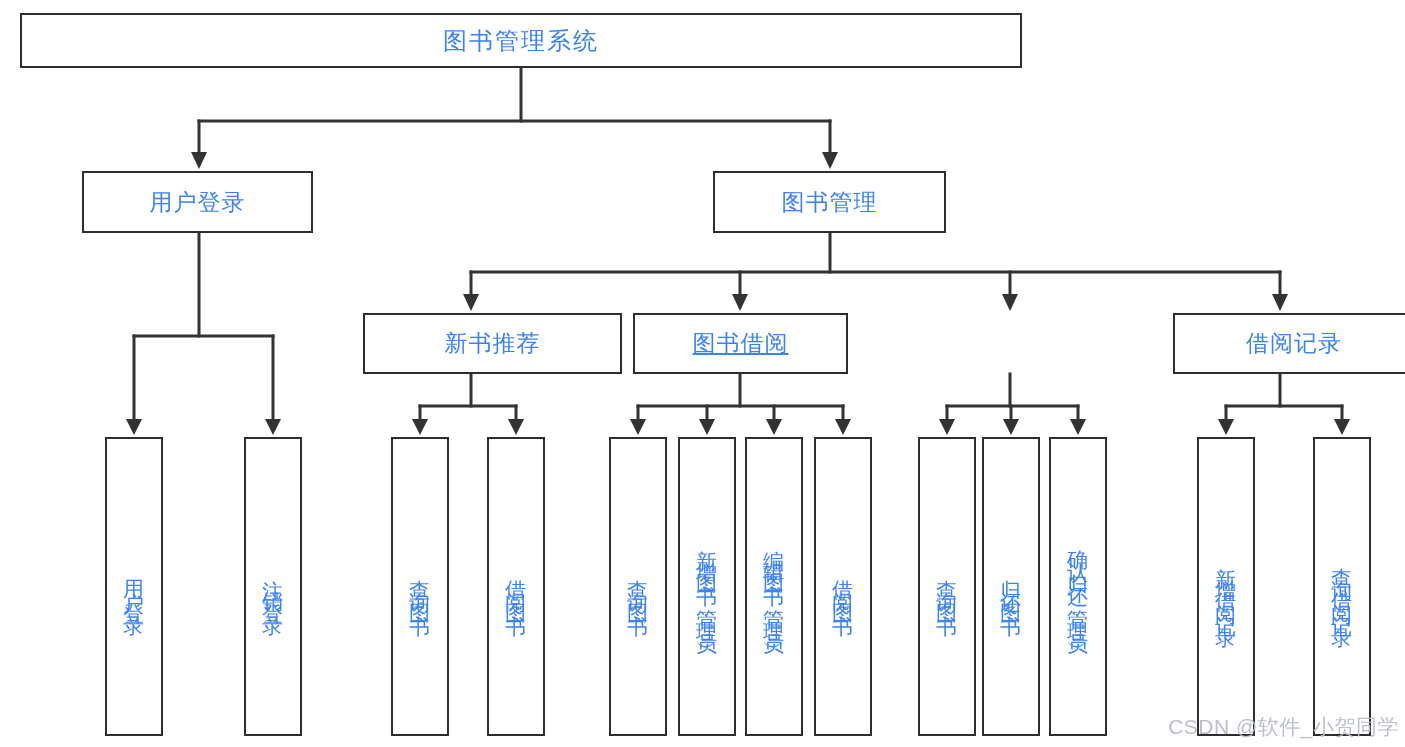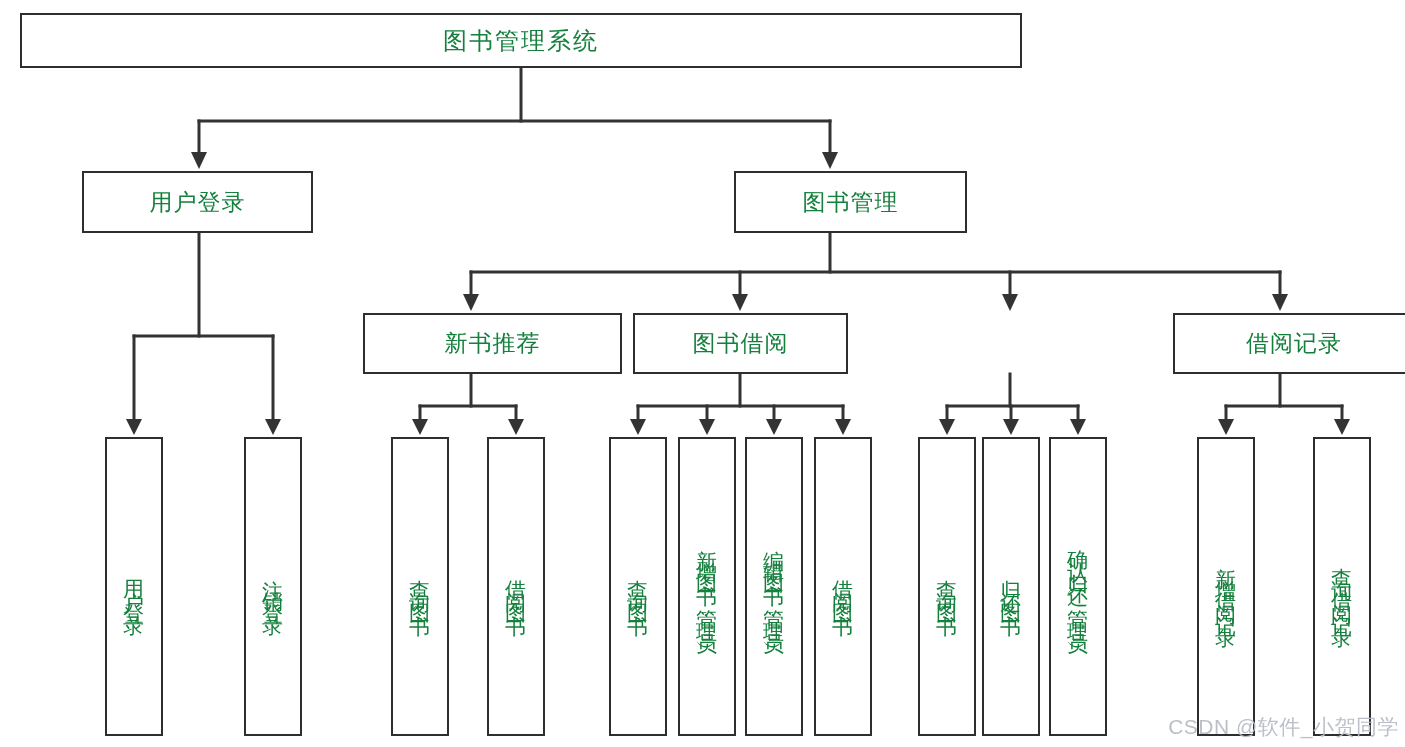--- a/index.html
+++ b/index.html
@@ -17,21 +17,21 @@
     z-index: 0;
   }
   .node {
     position: absolute;
     box-sizing: border-box;
     border: 2.5px solid #2e2e2e;
     background: #ffffff;
     display: flex;
     align-items: center;
     justify-content: center;
-    color: #15803d;
+    color: #3b82f6;
     z-index: 1;
   }
   .hlabel { font-size: 23px; letter-spacing: 1px; white-space: nowrap; }
   .root .hlabel { font-size: 24px; letter-spacing: 2px; }
   .vnode span {
     writing-mode: vertical-rl;
     text-orientation: mixed;
     font-size: 21px;
     line-height: 1;
     letter-spacing: 12px;
@@ -115,28 +115,28 @@
     <polygon points="1334,419 1350,419 1342,435" stroke="none"></polygon>
   </svg>
 
   <div class="node root" style="left:20px; top:13px; width:1002px; height:55px;">
     <span class="hlabel">图书管理系统</span>
   </div>
 
   <div class="node" style="left:82px; top:171px; width:231px; height:62px;">
     <span class="hlabel">用户登录</span>
   </div>
-  <div class="node" style="left:713px; top:171px; width:233px; height:62px;margin-left:21px;">
+  <div class="node" style="left:713px; top:171px; width:233px; height:62px;">
     <span class="hlabel">图书管理</span>
   </div>
 
   <div class="node" style="left:363px; top:313px; width:259px; height:61px;">
     <span class="hlabel">新书推荐</span>
   </div>
-  <div class="node" style="left:633px; top:313px; width:215px; height:61px;">
+  <div class="node" style="left:633px; top:313px; width:215px; height:61px;text-decoration:underline;">
     <span class="hlabel">图书借阅</span>
   </div>
   <div class="node" style="left:1173px; top:313px; width:242px; height:61px;">
     <span class="hlabel">借阅记录</span>
   </div>
 
   <div class="node vnode" style="left:105px; top:437px; width:58px; height:299px;">
     <span>用户登录</span>
   </div>
   <div class="node vnode" style="left:244px; top:437px; width:58px; height:299px;">

